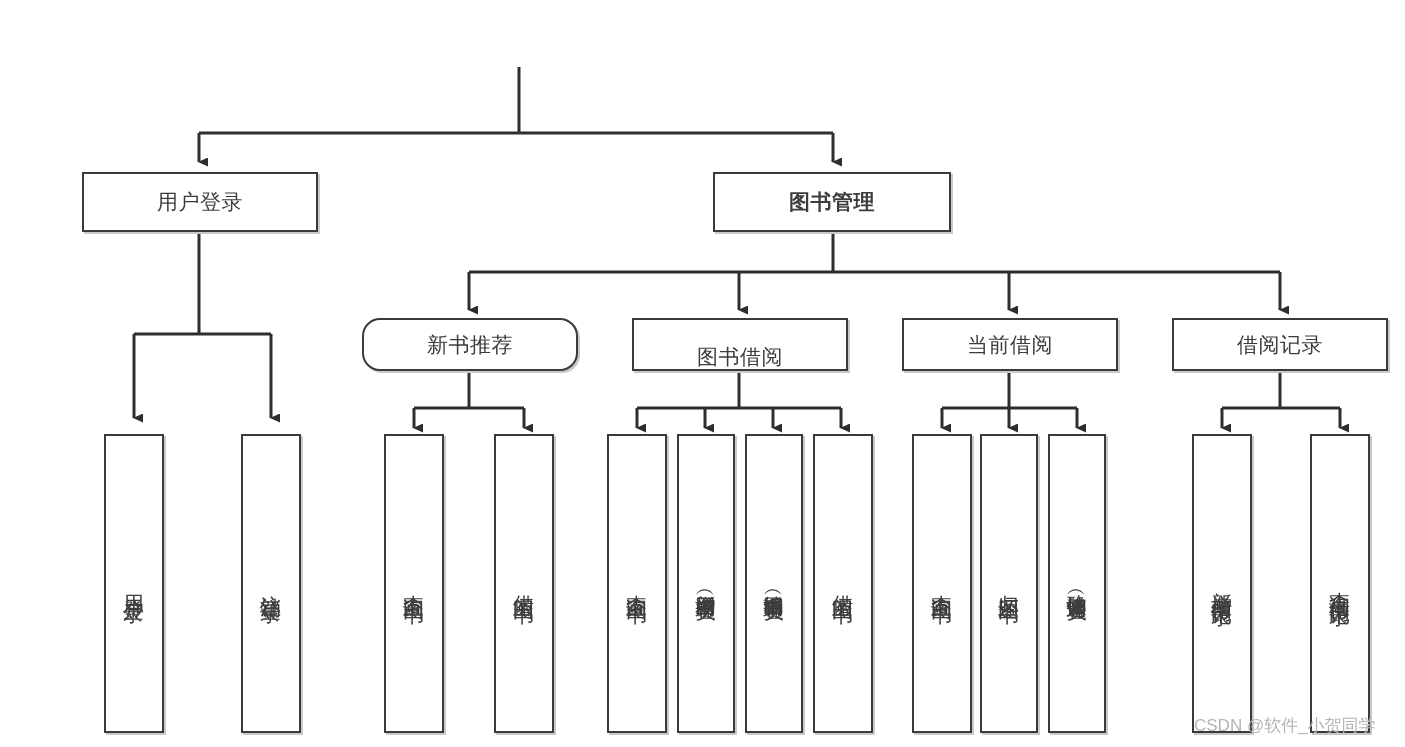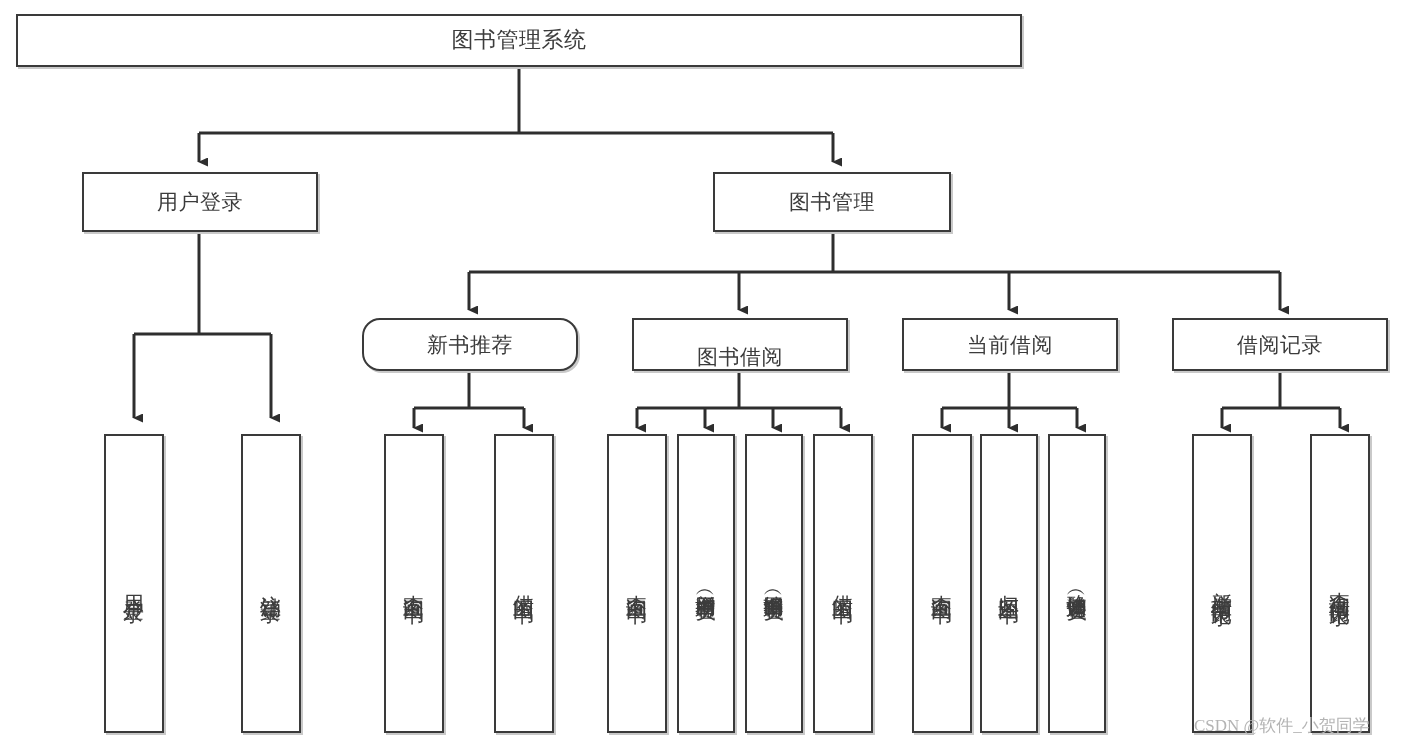--- a/index.html
+++ b/index.html
@@ -66,21 +66,21 @@
     letter-spacing: 1px;
     font-size: 20px;
   }
   .watermark {
     position: absolute;
     left: 1194px;
     top: 714px;
     font-size: 17px;
     color: #b4b4b4;
     white-space: nowrap;
-    font-family: Liberation Serif, serif;
+    font-family: Liberation Sans, sans-serif;
   }
 </style>
 </head>
 <body>
 
 <div id="diagram-root">
 
   <svg class="connectors" viewBox="0 0 1405 747">
     <defs>
       <marker id="arrowhead" markerWidth="9" markerHeight="10" refX="4.5" refY="9" orient="auto" markerUnits="userSpaceOnUse">
@@ -125,28 +125,25 @@
       <path d="M1077,408 L1077,428" marker-end="url(#arrowhead)"></path>
 
       <path d="M1280,373 L1280,408"></path>
       <path d="M1222,408 L1340,408"></path>
       <path d="M1222,408 L1222,428" marker-end="url(#arrowhead)"></path>
       <path d="M1340,408 L1340,428" marker-end="url(#arrowhead)"></path>
 
     </g>
   </svg>
 
-  <div class="node node-h node-root" style="left:16px; top:14px; width:1006px; height:53px;">
-    <span class="label">图书管理系统</span>
-  </div>
 
   <div class="node node-h" style="left:82px; top:172px; width:236px; height:60px;">
     <span class="label">用户登录</span>
   </div>
-  <div class="node node-h" style="left:713px; top:172px; width:238px; height:60px;">
+  <div class="node node-h" style="left:713px; top:172px; width:238px; height:60px;font-weight:bold;">
     <span class="label">图书管理</span>
   </div>
 
   <div class="node node-h" style="left:362px; top:318px; width:216px; height:53px;border-radius:18px;">
     <span class="label">新书推荐</span>
   </div>
   <div class="node node-h" style="left:632px; top:318px; width:216px; height:53px;align-items:flex-end;">
     <span class="label">图书借阅</span>
   </div>
   <div class="node node-h" style="left:902px; top:318px; width:216px; height:53px;">

